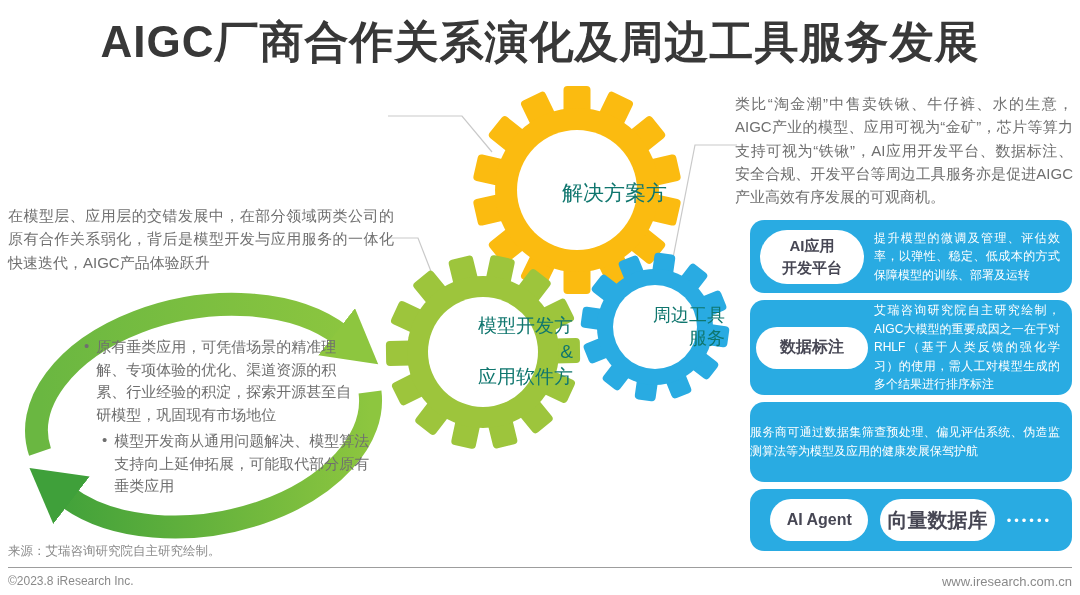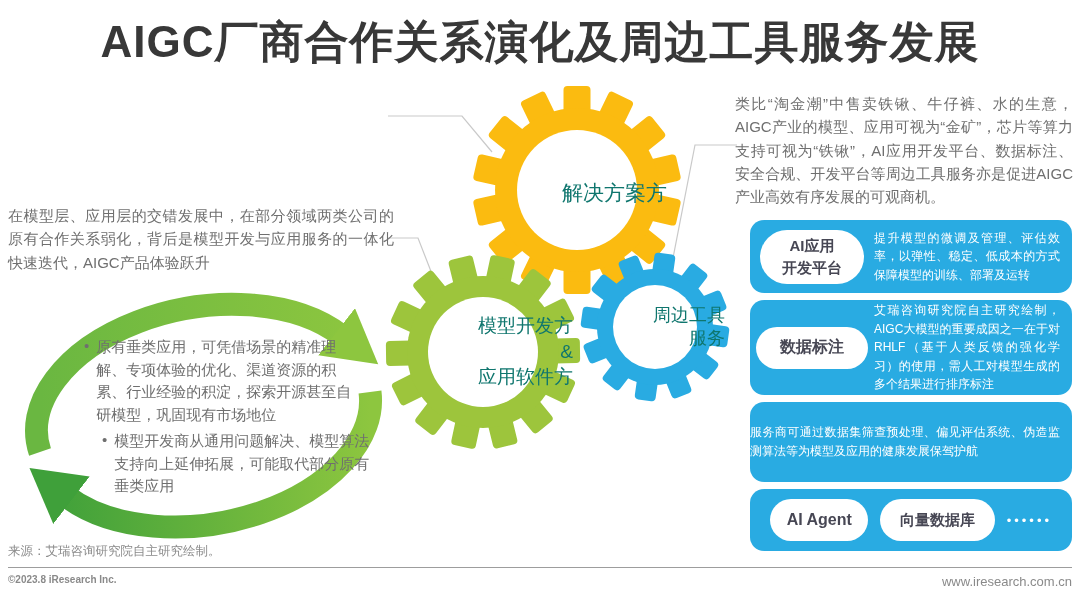--- a/index.html
+++ b/index.html
@@ -27,26 +27,26 @@
   .card1{height:73px;}
   .card2{height:95px;}
   .card3{height:80px;}
   .card4{height:62px;gap:12px;padding:0 20px;box-sizing:border-box;}
   .pillzone{width:124px;display:flex;justify-content:center;flex-shrink:0;}
   .pill{background:#fff;border-radius:30px;color:#474754;font-weight:bold;text-align:center;
         display:flex;flex-direction:column;justify-content:center;align-items:center;}
   .pill-2line{width:104px;height:54px;font-size:15px;line-height:1.45;}
   .pill-1line{width:112px;height:42px;font-size:16px;}
   .pill-inline-a{width:100px;height:42px;font-size:16px;}
-  .pill-inline-b{width:116px;height:42px;font-size:15px;align-items:center;}
+  .pill-inline-b{width:116px;height:42px;font-size:20px;align-items:center;}
   .pill span{display:block;}
   .desc{flex:1;font-size:12px;line-height:1.55;padding-right:12px;text-align:justify;}
   .dots{font-size:13px;letter-spacing:3px;color:#fff;white-space:nowrap;}
   .footline{left:8px;top:567px;width:1064px;border-top:1px solid #9d9d9d;height:0;}
-  .copyright{left:8px;top:574px;font-size:10px;color:#8a8a8a;font-weight:bold;}
+  .copyright{left:8px;top:574px;font-size:12px;color:#8a8a8a;}
   .website{right:8px;top:574px;font-size:13px;color:#8a8a8a;text-align:right;}
 </style>
 </head>
 <body>
 
 <div class="page">
 
   <svg id="diagram-canvas" width="1080" height="595">
     <defs>
       <linearGradient id="gradTop" gradientUnits="userSpaceOnUse" x1="40" y1="0" x2="360" y2="0">

